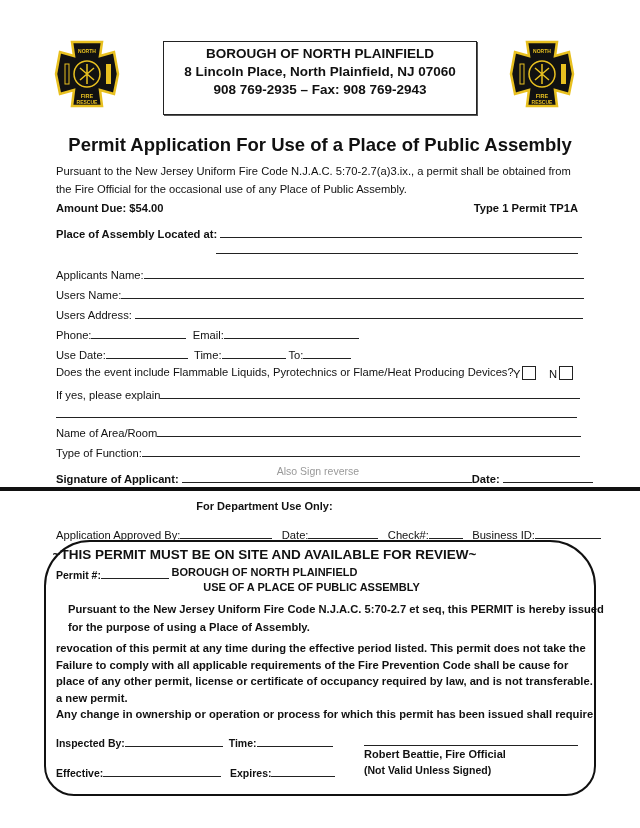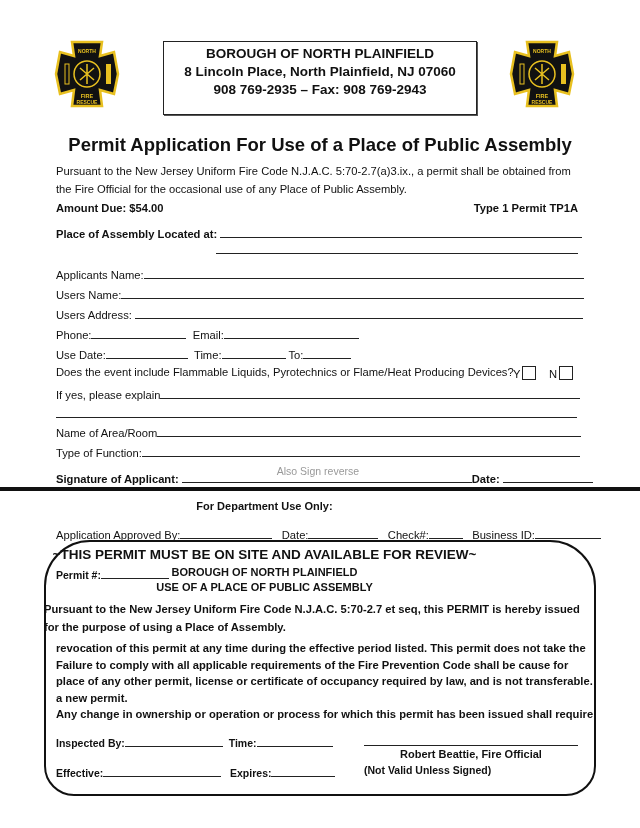--- a/index.html
+++ b/index.html
@@ -113,37 +113,37 @@
   &nbsp;&nbsp;<span>Check#:</span><span class="line" style="width:34px;"></span>
   &nbsp;&nbsp;<span>Business ID:</span><span class="line" style="width:66px;"></span>
 </div>
 
 <div class="permit"></div>
 <div class="center b" style="top:547px;font-size:13.5px;">~THIS PERMIT MUST BE ON SITE AND AVAILABLE FOR REVIEW~</div>
 <div class="row b" style="top:566px;font-size:10.5px;">
   <span>Permit #:</span><span class="line" style="width:68px;"></span>
 </div>
 <div class="center b" style="top:566px;font-size:11px;">BOROUGH OF NORTH PLAINFIELD</div>
-<div class="center b" style="top:581px;font-size:11px;">USE OF A PLACE OF PUBLIC ASSEMBLY</div>
+<div class="center b" style="top:581px;font-size:11px;padding-left:47px;">USE OF A PLACE OF PUBLIC ASSEMBLY</div>
 
-<div class="abs b p" style="left:44px;top:600px;white-space:nowrap;">
+<div class="abs b p" style="left:68px;top:600px;white-space:nowrap;">
   <div>Pursuant to the New Jersey Uniform Fire Code N.J.A.C. 5:70-2.7 et seq, this PERMIT is hereby issued</div>
   <div>for the purpose of using a Place of Assembly.</div>
 </div>
 <div class="abs b p" style="left:56px;top:640px;white-space:nowrap;line-height:16.5px;">
   <div>revocation of this permit at any time during the effective period listed.  This permit does not take the</div>
   <div>Failure to comply with all applicable requirements of the Fire Prevention Code shall be cause for</div>
   <div>place of any other permit, license or certificate of occupancy required by law, and is not transferable.</div>
   <div>a new permit.</div>
   <div>Any change in ownership or operation or process for which this permit has been issued shall require</div>
 </div>
 
 <div class="row b" style="top:734px;font-size:10.5px;">
   <span>Inspected By:</span><span class="line" style="width:98px;"></span>
   &nbsp;<span>Time:</span><span class="line" style="width:76px;"></span>
 </div>
 <div class="abs" style="left:364px;top:733px;width:214px;border-bottom:1px solid #222;height:12px;"></div>
-<div class="abs b" style="left:364px;width:214px;top:748px;text-align:center;font-size:11px;">Robert Beattie, Fire Official</div>
+<div class="abs b" style="left:364px;width:214px;top:748px;font-size:11px;">Robert Beattie, Fire Official</div>
 <div class="abs b" style="left:364px;width:214px;top:764px;text-align:left;font-size:10.5px;">(Not Valid Unless Signed)</div>
 <div class="row b" style="top:764px;font-size:10.5px;">
   <span>Effective:</span><span class="line" style="width:118px;"></span>
   &nbsp;&nbsp;<span>Expires:</span><span class="line" style="width:64px;"></span>
 </div>
 
 </body></html>

